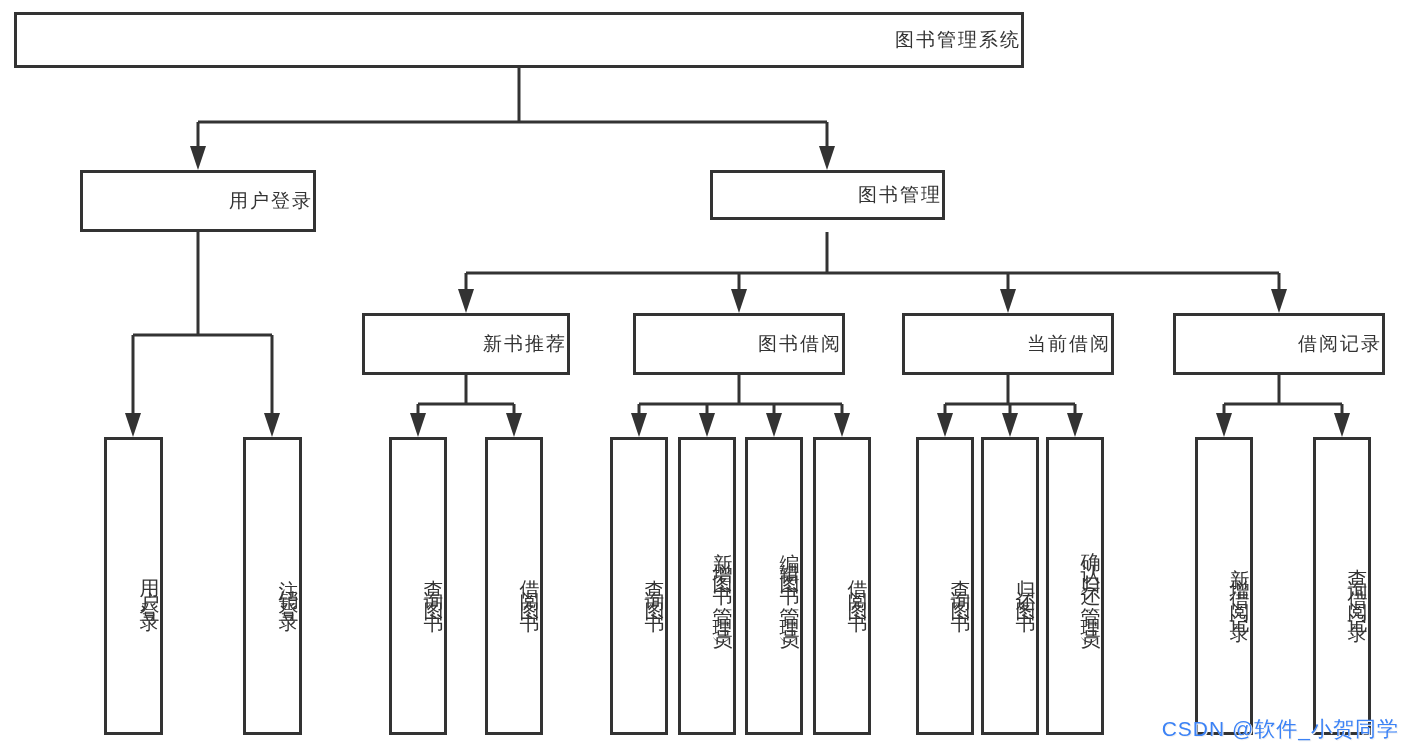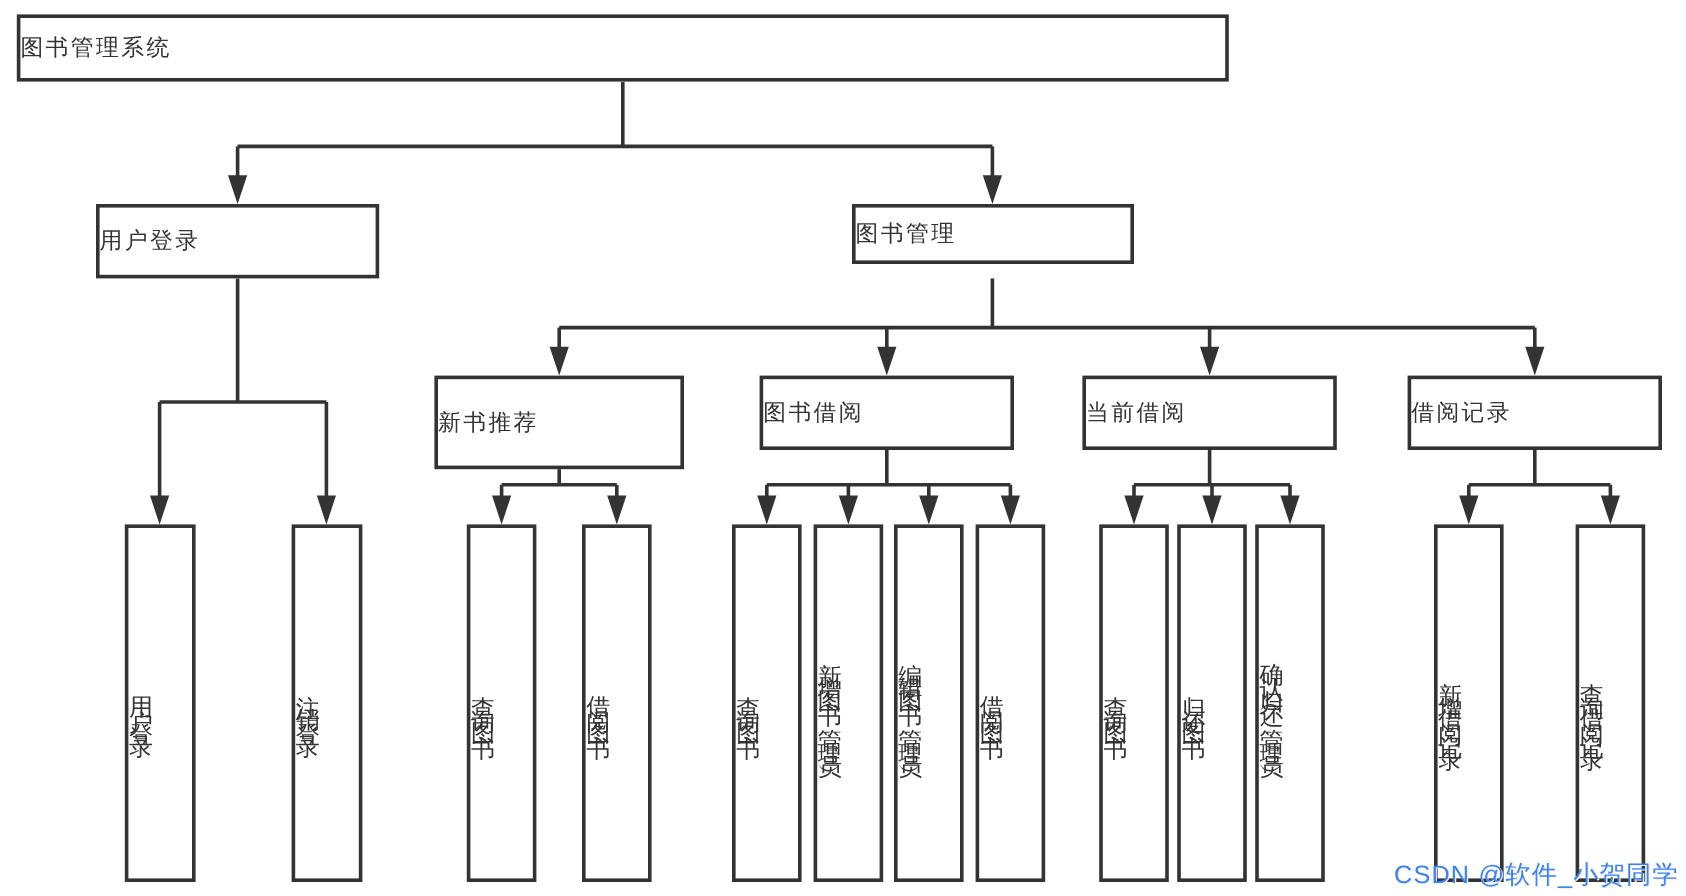--- a/index.html
+++ b/index.html
@@ -18,21 +18,21 @@
     width: 1405px; height: 747px;
     pointer-events: none;
   }
   .node {
     position: absolute;
     box-sizing: border-box;
     border: 3px solid #333333;
     background: #ffffff;
     display: flex;
     align-items: center;
-    justify-content: flex-start;
+    justify-content: flex-end;
     font-size: 19px;
     letter-spacing: 2px;
     white-space: nowrap;
   }
   .leaf {
     font-size: 20px;
     letter-spacing: 11px;
     white-space: normal;
   }
   .leaf .vtext {
@@ -140,21 +140,21 @@
     <span>图书管理系统</span>
   </div>
 
   <div class="node" style="left:80px; top:170px; width:236px; height:62px;">
     <span>用户登录</span>
   </div>
   <div class="node" style="left:710px; top:170px; width:235px; height:50px;">
     <span>图书管理</span>
   </div>
 
-  <div class="node" style="left:362px; top:313px; width:208px; height:78px;">
+  <div class="node" style="left:362px; top:313px; width:208px; height:62px;">
     <span>新书推荐</span>
   </div>
   <div class="node" style="left:633px; top:313px; width:212px; height:62px;">
     <span>图书借阅</span>
   </div>
   <div class="node" style="left:902px; top:313px; width:212px; height:62px;">
     <span>当前借阅</span>
   </div>
   <div class="node" style="left:1173px; top:313px; width:212px; height:62px;">
     <span>借阅记录</span>

